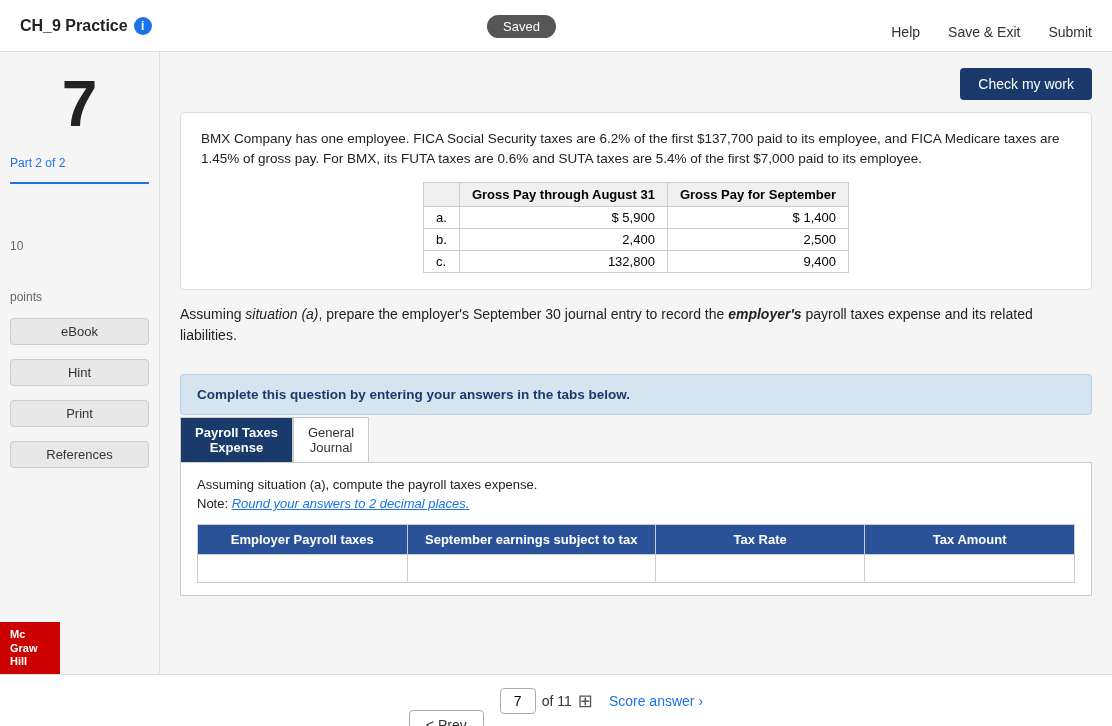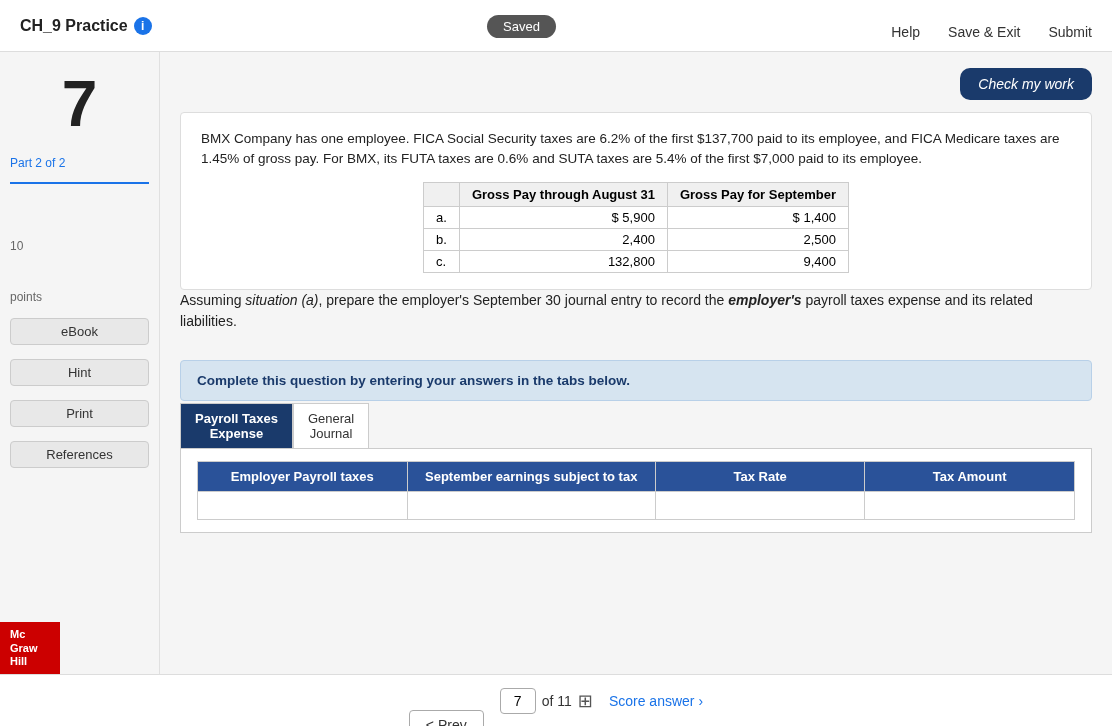--- a/index.html
+++ b/index.html
@@ -139,36 +139,35 @@
       padding: 16px 20px;
       overflow-y: auto;
       background: #f5f5f5;
     }
 
     
     .check-work-btn {
       background: #1a3a6b;
       color: #fff;
       border: none;
-      border-radius: 10px;
+      border-radius: 4px;
       padding: 8px 18px;
       font-size: 14px;
       cursor: pointer;
       float: right;
       margin-bottom: 12px;
-      font-style: italic;
     }
 
     
     .problem-box {
       background: #fff;
       border: 1px solid #ddd;
       border-radius: 4px;
       padding: 16px 20px;
-      margin-bottom: 0;
+      margin-bottom: 14px;
       clear: both;
     }
     .problem-text {
       font-size: 13.5px;
       color: #222;
       line-height: 1.5;
       margin-bottom: 12px;
     }
 
     
@@ -428,20 +427,24 @@
     <div class="complete-box">
       <p>Complete this question by entering your answers in the tabs below.</p>
     </div>
 
     <div class="tabs-container">
       <div class="tab active">Payroll Taxes<br>Expense</div>
       <div class="tab">General<br>Journal</div>
     </div>
 
     <div class="tab-content">
+      <p class="tab-instructions">
+        Assuming situation (a), compute the payroll taxes expense.<br>
+        Note: <span class="italic">Round your answers to 2 decimal places.</span>
+      </p>
       <table class="payroll-table">
         <thead>
           <tr>
             <th>Employer Payroll taxes</th>
             <th>September earnings subject to tax</th>
             <th>Tax Rate</th>
             <th>Tax Amount</th>
           </tr>
         </thead>
         <tbody>

